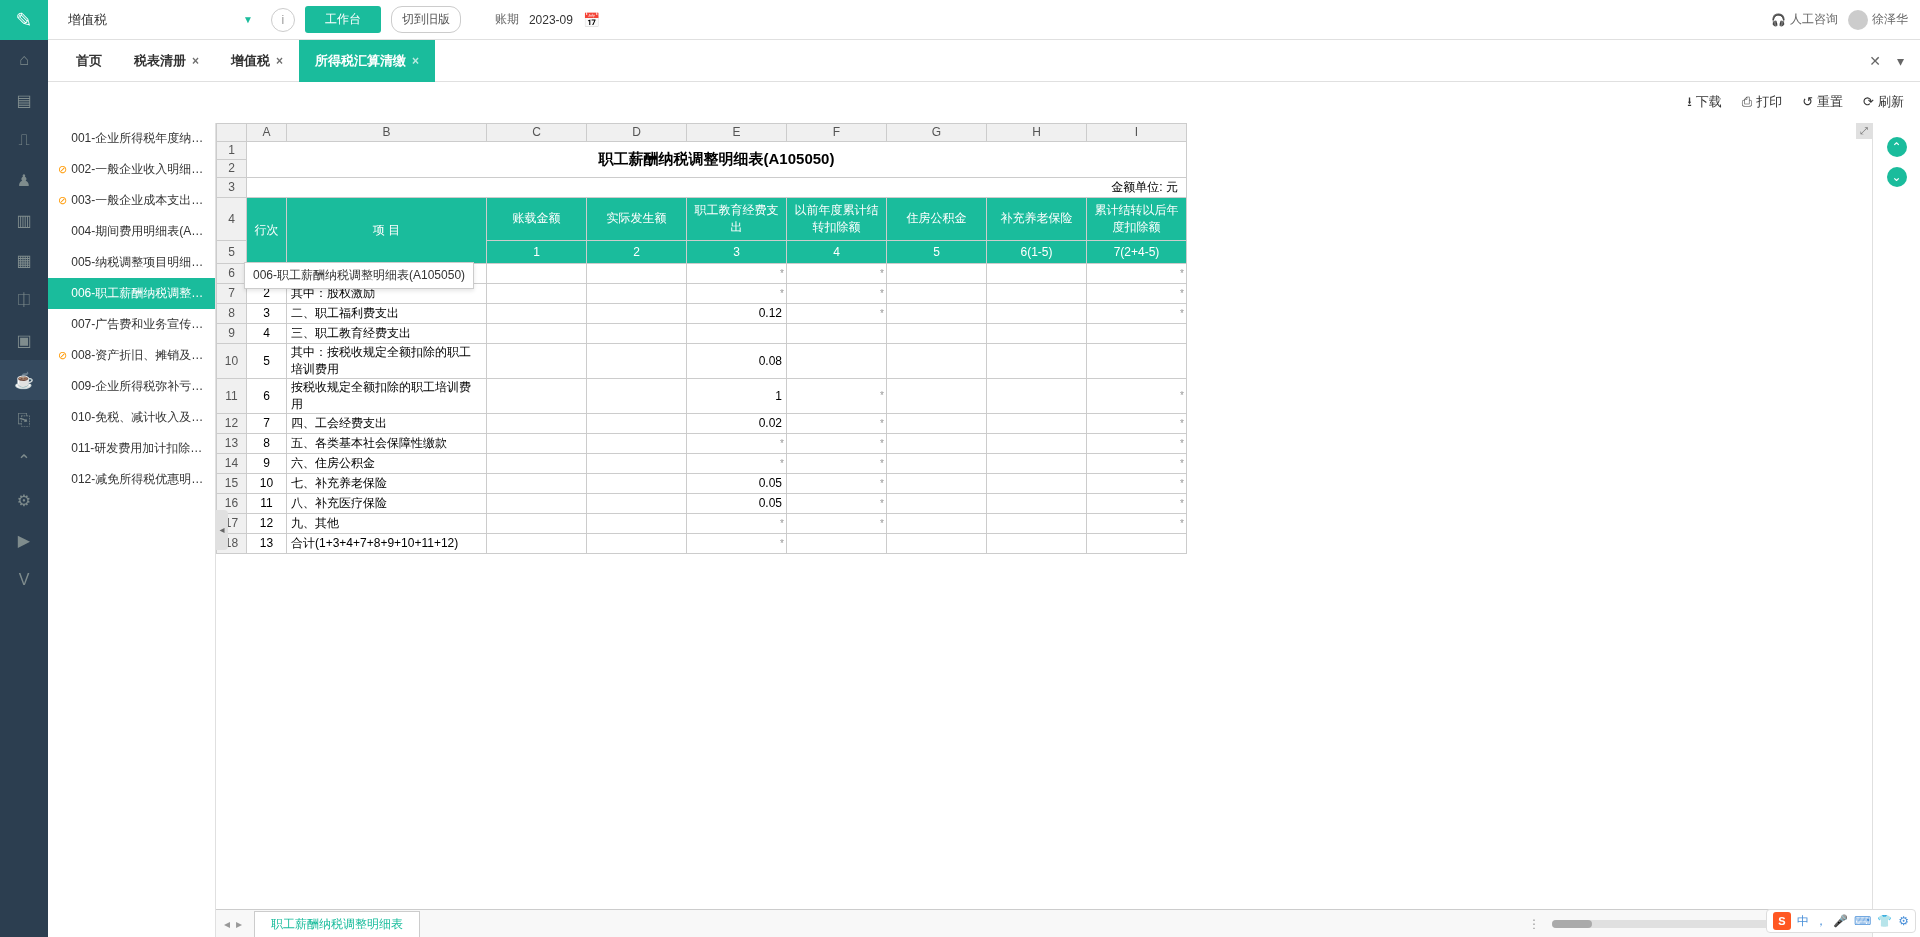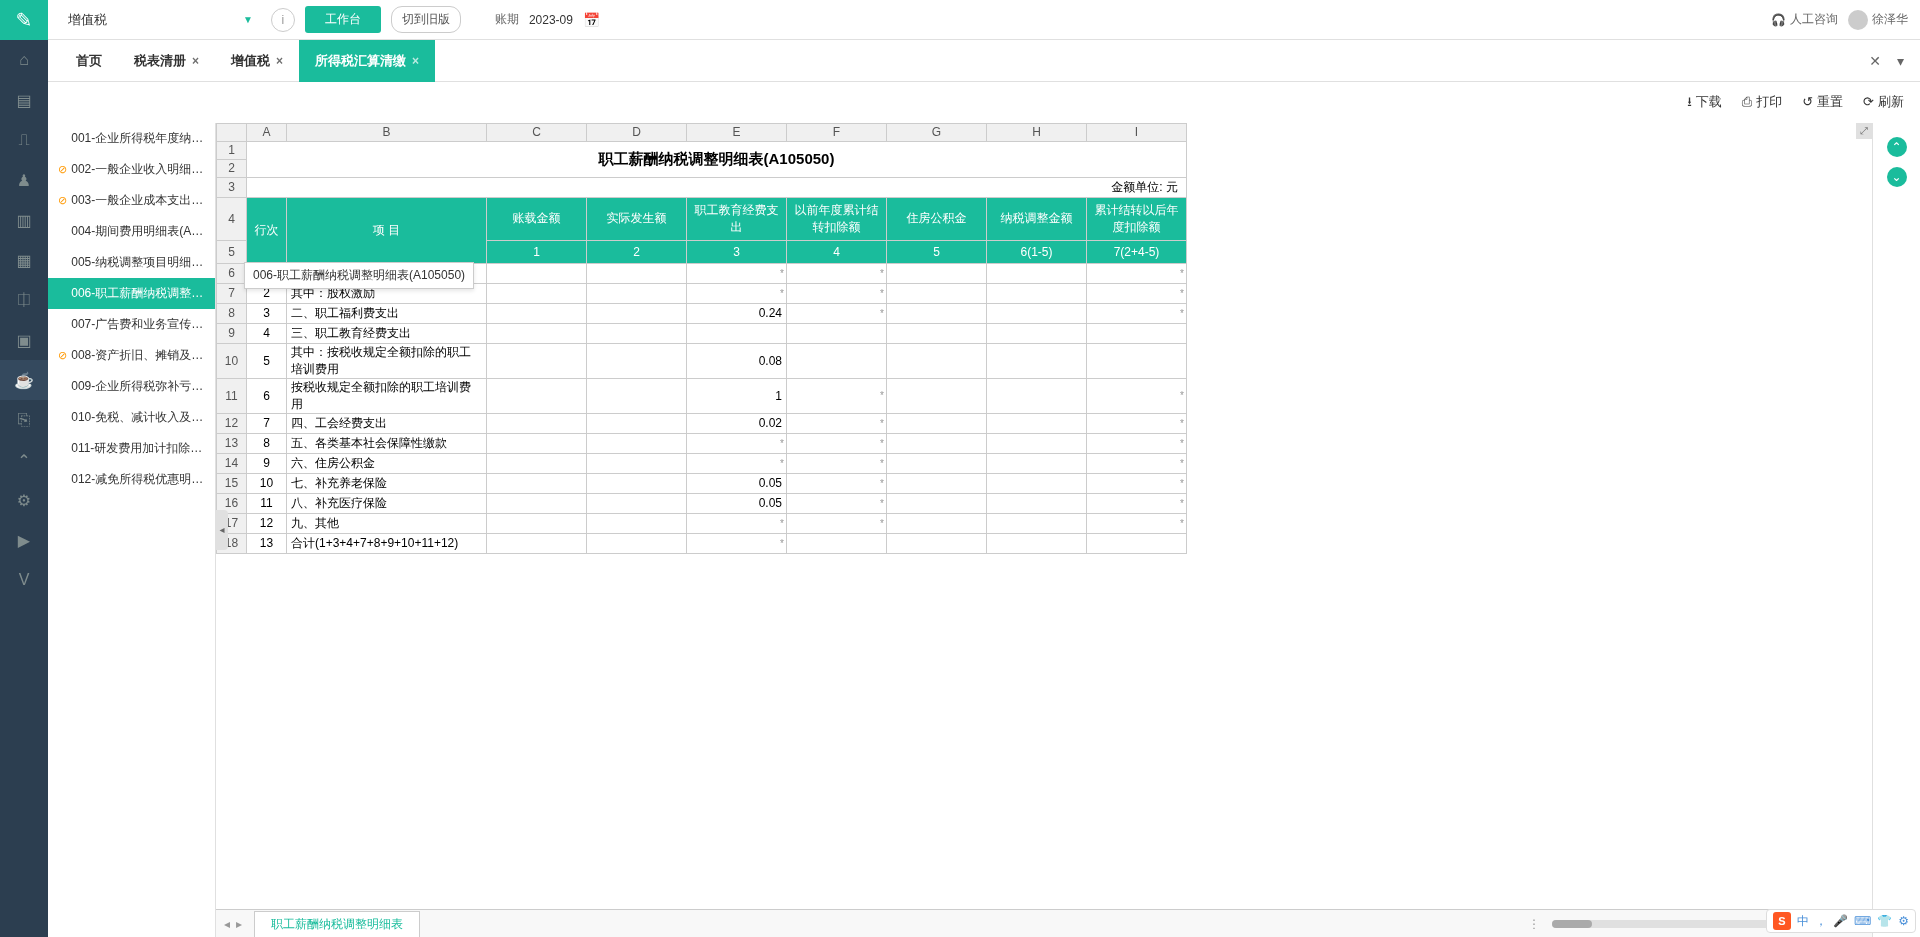--- a/index.html
+++ b/index.html
@@ -276,21 +276,21 @@
               </tr>
               <tr>
                 <th class="row-hdr">4</th>
                 <td rowspan="2" class="hdr-cell">行次</td>
                 <td rowspan="2" class="hdr-cell">项   目</td>
                 <td class="hdr-cell">账载金额</td>
                 <td class="hdr-cell">实际发生额</td>
                 <td class="hdr-cell">职工教育经费支出</td>
                 <td class="hdr-cell">以前年度累计结转扣除额</td>
                 <td class="hdr-cell">住房公积金</td>
-                <td class="hdr-cell">纳税调整金额</td>
+                <td class="hdr-cell">补充养老保险</td>
                 <td class="hdr-cell">累计结转以后年度扣除额</td>
               </tr>
               <tr>
                 <th class="row-hdr">5</th>
                 <td class="hdr-cell">1</td>
                 <td class="hdr-cell">2</td>
                 <td class="hdr-cell">3</td>
                 <td class="hdr-cell">4</td>
                 <td class="hdr-cell">5</td>
                 <td class="hdr-cell">6(1-5)</td>
@@ -321,21 +321,21 @@
                     <td class="data-cell right"></td>
                     <td class="data-cell right"></td>
                     <td class="data-cell right star">*</td>
                   </tr>
                   <tr>
                     <th class="row-hdr">8</th>
                     <td class="data-cell center">3</td>
                     <td class="data-cell left">二、职工福利费支出</td>
                     <td class="data-cell right"></td>
                     <td class="data-cell right"></td>
-                    <td class="data-cell right">0.24</td>
+                    <td class="data-cell right">0.12</td>
                     <td class="data-cell right star">*</td>
                     <td class="data-cell right"></td>
                     <td class="data-cell right"></td>
                     <td class="data-cell right star">*</td>
                   </tr>
                   <tr>
                     <th class="row-hdr">9</th>
                     <td class="data-cell center">4</td>
                     <td class="data-cell left">三、职工教育经费支出</td>
                     <td class="data-cell right"></td>

